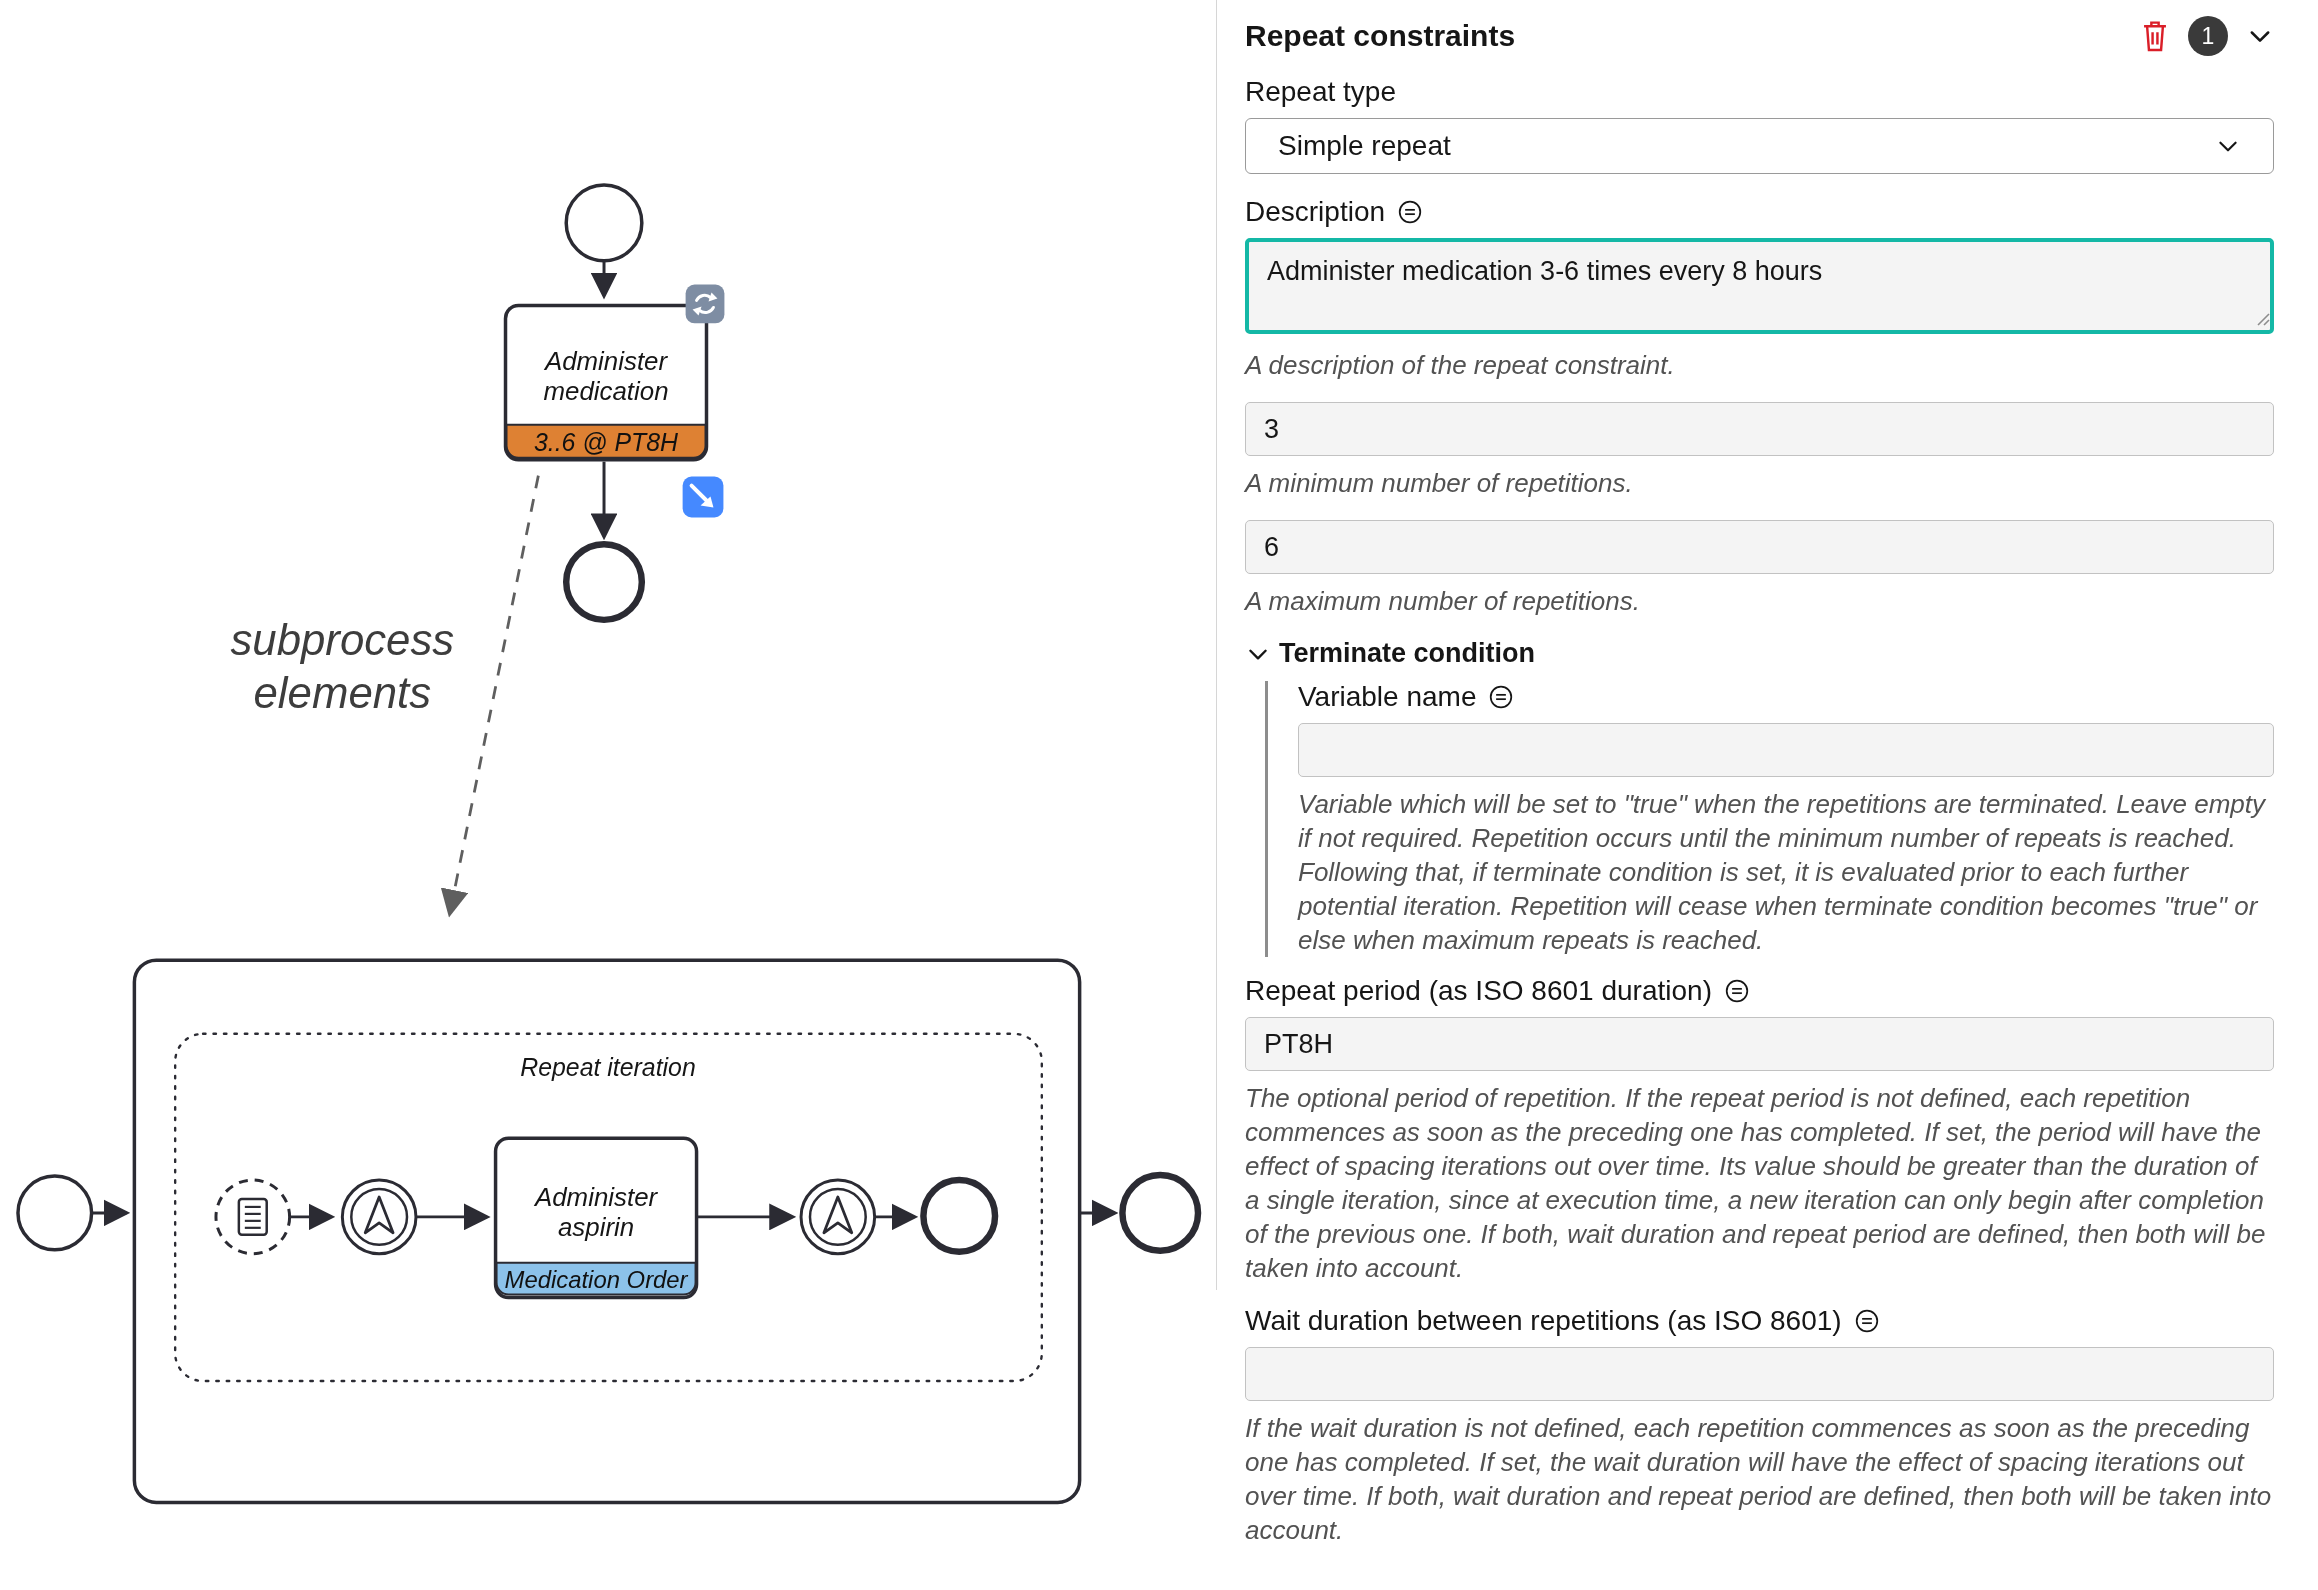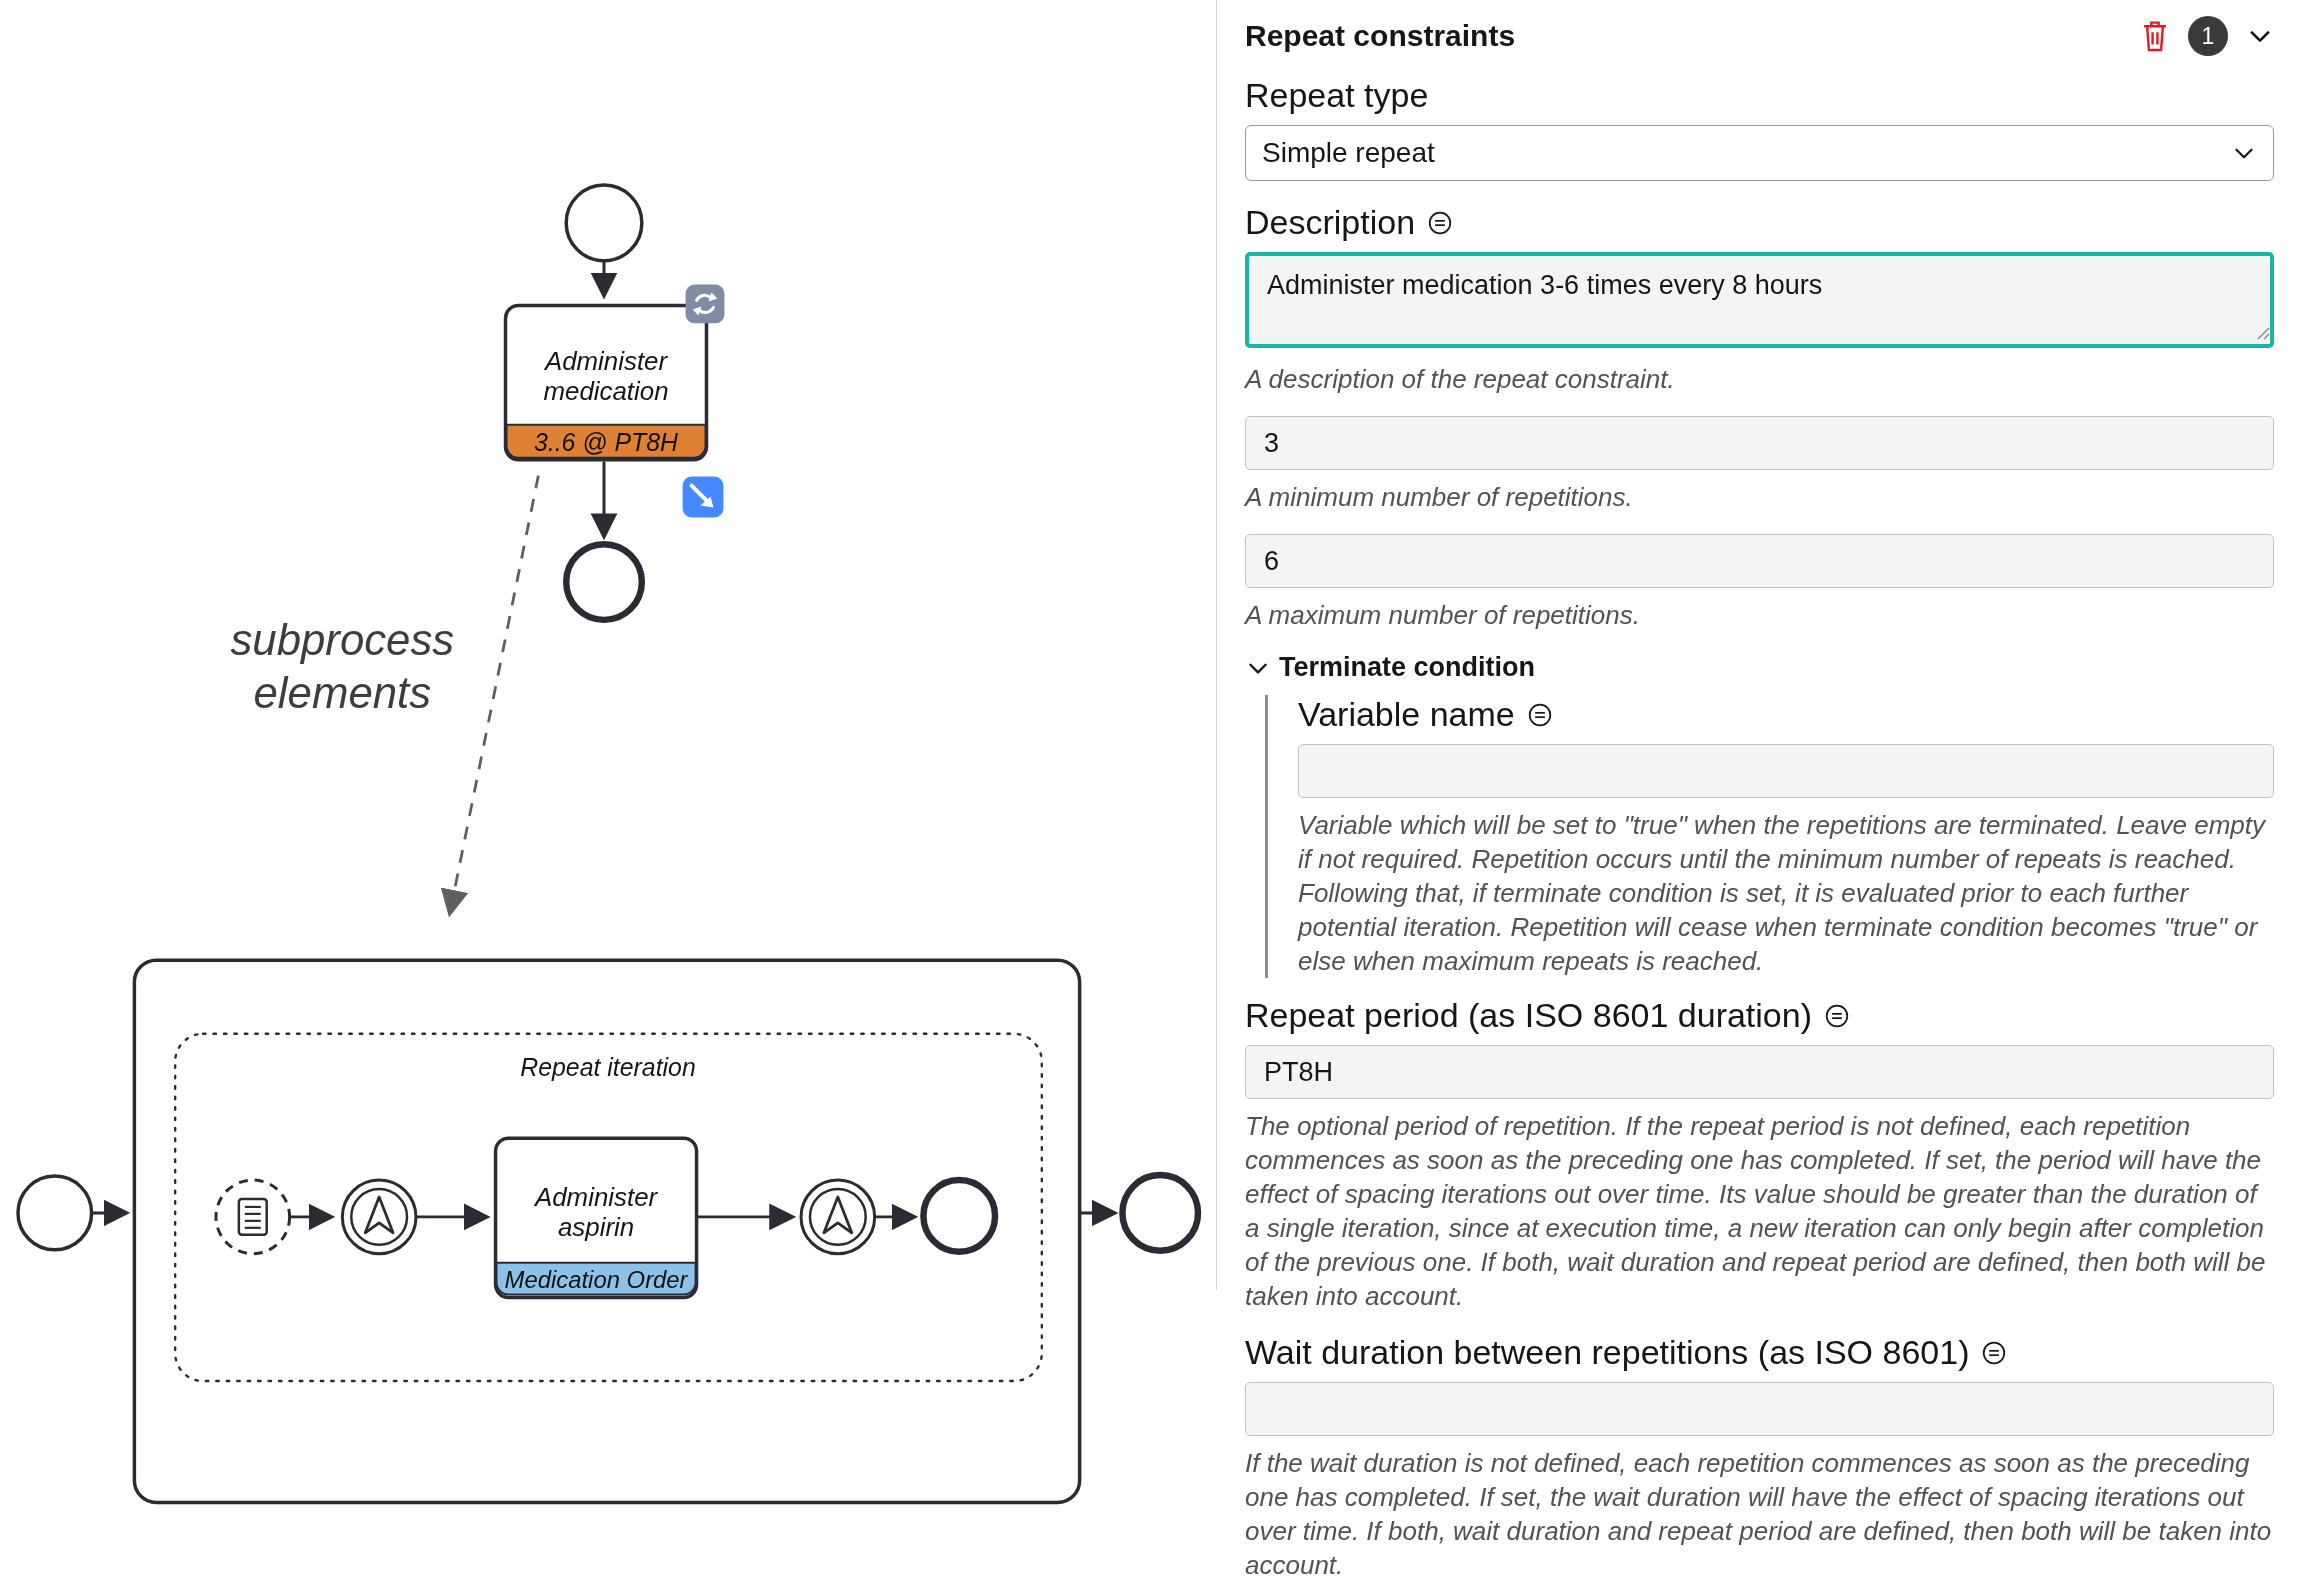--- a/index.html
+++ b/index.html
@@ -14,25 +14,25 @@
   .panel{
     position:absolute;left:1216px;top:0;width:1102px;height:1290px;box-sizing:border-box;
     border-left:1px solid #d6d6d6;background:#fff;padding:16px 44px 0 28px;
   }
   .panel-header{display:flex;align-items:center;margin-bottom:20px;}
   .panel-title{flex:1;font-size:30px;font-weight:700;color:#161616;}
   .hdr-icons{display:flex;align-items:center;gap:18px;}
   .icon-btn{display:flex;align-items:center;justify-content:center;cursor:pointer;background:none;border:none;padding:0;}
   .count-badge{width:40px;height:40px;border-radius:50%;background:#3a3a3a;color:#fff;
     font-size:23px;display:flex;align-items:center;justify-content:center;}
-  .label-row{display:flex;align-items:center;gap:12px;font-size:34px;color:#161616;margin:0 0 10px 0;}
+  .label-row{display:flex;align-items:center;gap:12px;font-size:28px;color:#161616;margin:0 0 10px 0;}
   .info-icon{flex:0 0 auto;display:inline-flex;}
   .select{
     height:54px;background:#fff;border:1px solid #9a9a9a;border-radius:6px;
-    display:flex;align-items:center;justify-content:space-between;padding:0 16px;
+    display:flex;align-items:center;justify-content:space-between;padding:0 32px;
     font-size:28px;color:#161616;margin-bottom:22px;cursor:pointer;
   }
   .txt-input{
     width:100%;height:54px;box-sizing:border-box;background:#f4f4f4;border:1px solid #c2c2c2;
     border-radius:5px;padding:0 18px;font-size:27px;color:#161616;font-family:"Liberation Sans",sans-serif;
     outline:none;
   }
   .textarea-wrap{position:relative;}
   textarea.txt-area{
     width:100%;height:96px;box-sizing:border-box;background:#f4f4f4;border:4px solid #14b8a6;

